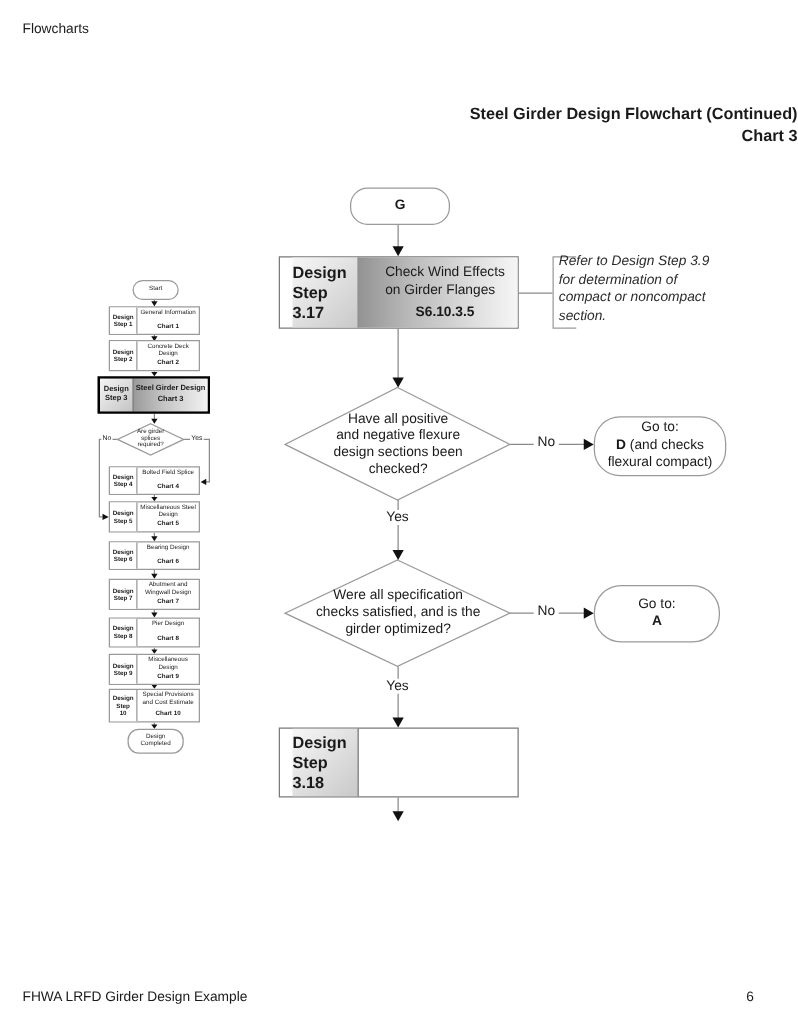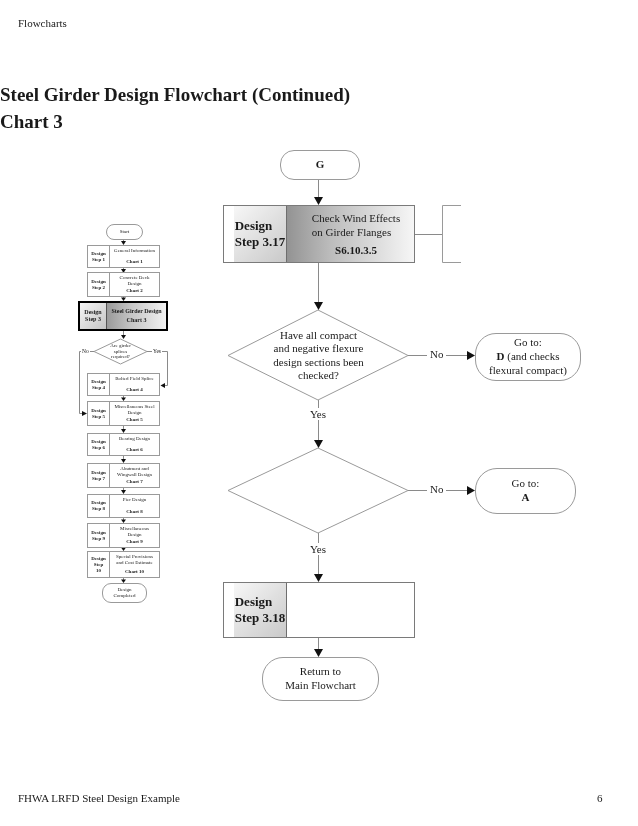--- a/index.html
+++ b/index.html
@@ -1,24 +1,24 @@
 <!DOCTYPE html>
 <html><head>
 <meta charset="utf-8">
 <style>
   html,body{margin:0;padding:0;background:#ffffff;}
   .page{
     position:relative;width:638px;height:826px;background:#ffffff;
-    font-family:Liberation Serif, serif;color:#1a1a1a;
+    font-family:Liberation Sans, sans-serif;color:#1a1a1a;
     overflow:hidden;
   }
   .pre{white-space:pre-line;}
   .abs{position:absolute;}
   .hdr{font-size:11px;color:#1a1a1a;}
-  .title{left:0;right:0;top:82px;text-align:left;font-size:19px;font-weight:bold;line-height:1.4;}
+  .title{left:0;right:0;top:82px;text-align:right;font-size:13px;font-weight:bold;line-height:1.4;}
   .wires{position:absolute;left:0;top:0;}
   
   .oval{
     border:1px solid #9a9a9a;background:#ffffff;display:flex;flex-direction:column;
     align-items:center;justify-content:center;text-align:center;font-size:11px;line-height:1.25;
   }
   .stepbox{
     border:1px solid #7a7a7a;display:flex;box-sizing:border-box;
   }
   .stepbox .lbl{
@@ -158,49 +158,54 @@
   <div class="abs stepbox" style="left:223px;top:205px;width:192px;height:58px;">
     <div class="lbl pre">Design
 Step 3.17</div>
     <div class="cnt">
       <div class="pre">Check Wind Effects
 on Girder Flanges</div>
       <div class="ref">S6.10.3.5</div>
     </div>
   </div>
 
-
-  <div class="abs dtext pre" style="left:238px;top:318px;width:161px;height:75px;">Have all compact
+  <div class="abs note pre" style="left:447px;top:202px;width:160px;">Refer to Design Step 3.9
+for determination of
+compact or noncompact
+section.</div>
+
+  <div class="abs dtext pre" style="left:238px;top:318px;width:161px;height:75px;">Have all positive
 and negative flexure
 design sections been
 checked?</div>
   <div class="abs edgelabel" style="left:427px;top:348px;">No</div>
   <div class="abs edgelabel" style="left:318px;top:408px;transform:translateX(-50%);">Yes</div>
 
   <div class="abs oval" style="left:475px;top:333px;width:104px;height:46px;border-radius:21px;">
     <div>Go to:</div>
     <div><span class="b">D</span><span> (and checks</span></div>
     <div>flexural compact)</div>
   </div>
 
+  <div class="abs dtext pre" style="left:233px;top:458px;width:171px;height:65px;">Were all specification
+checks satisfied, and is the
+girder optimized?</div>
   <div class="abs edgelabel" style="left:427px;top:483px;">No</div>
   <div class="abs edgelabel" style="left:318px;top:543px;transform:translateX(-50%);">Yes</div>
 
   <div class="abs oval" style="left:475px;top:468px;width:99px;height:44px;border-radius:22px;">
     <div>Go to:</div>
     <div class="b">A</div>
   </div>
 
   <div class="abs stepbox" style="left:223px;top:582px;width:192px;height:56px;">
     <div class="lbl pre">Design
 Step 3.18</div>
   </div>
 
-  <div class="abs oval pre" style="left:262px;top:657px;width:115px;height:42px;border-radius:21px;">Return to
-Main Flowchart</div>
 
   <div class="abs mini-oval" style="left:106px;top:224px;width:35px;height:14px;">Start</div>
 
   <div class="abs mini-box" style="left:87px;top:245px;width:73px;height:23px;">
     <div class="mlbl pre">Design
 Step 1</div>
     <div class="mcnt">
         <div class="pre">General Information</div>
         <div class="mchart">Chart 1</div>
       </div>
@@ -295,16 +300,16 @@
     <div class="mcnt">
         <div class="pre">Special Provisions
 and Cost Estimate</div>
         <div class="mchart">Chart 10</div>
       </div>
   </div>
 
   <div class="abs mini-oval pre" style="left:102px;top:583px;width:43px;height:18px;">Design
 Completed</div>
 
-  <div class="abs hdr" style="left:18px;top:792px;">FHWA LRFD Steel Design Example</div>
+  <div class="abs hdr" style="left:18px;top:792px;">FHWA LRFD Girder Design Example</div>
   <div class="abs hdr" style="left:597px;top:792px;">6</div>
 
 </div>
 
 </body></html>

